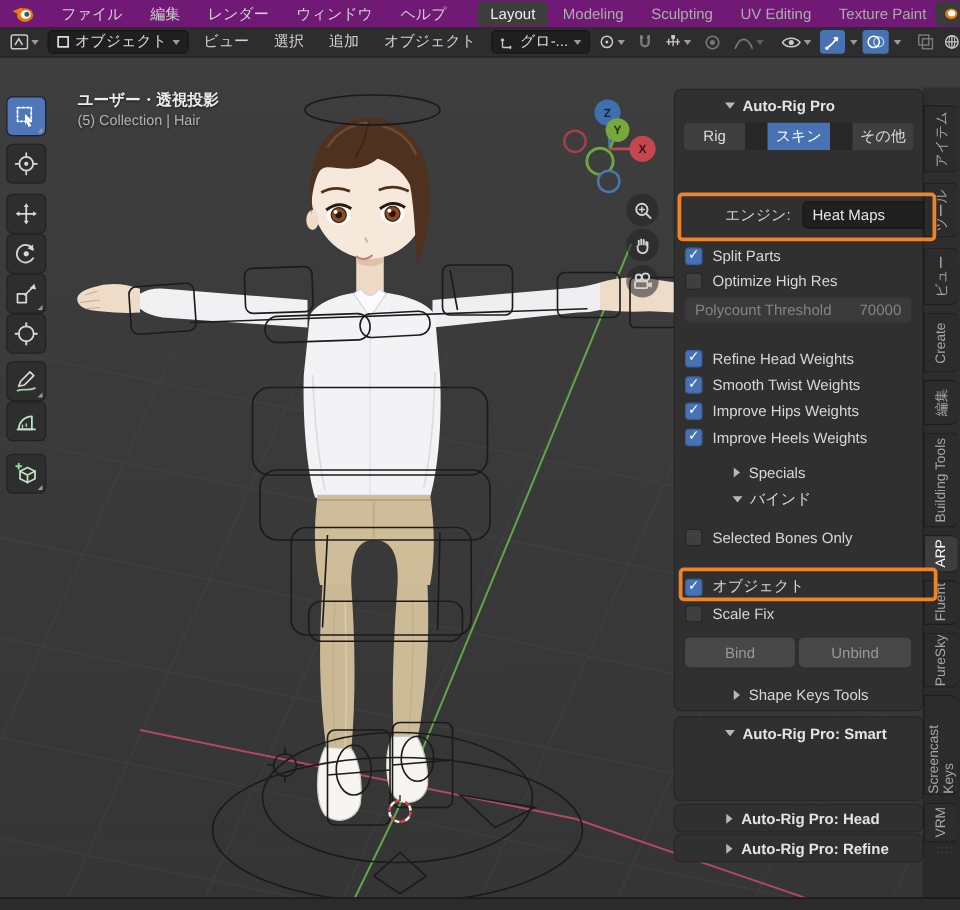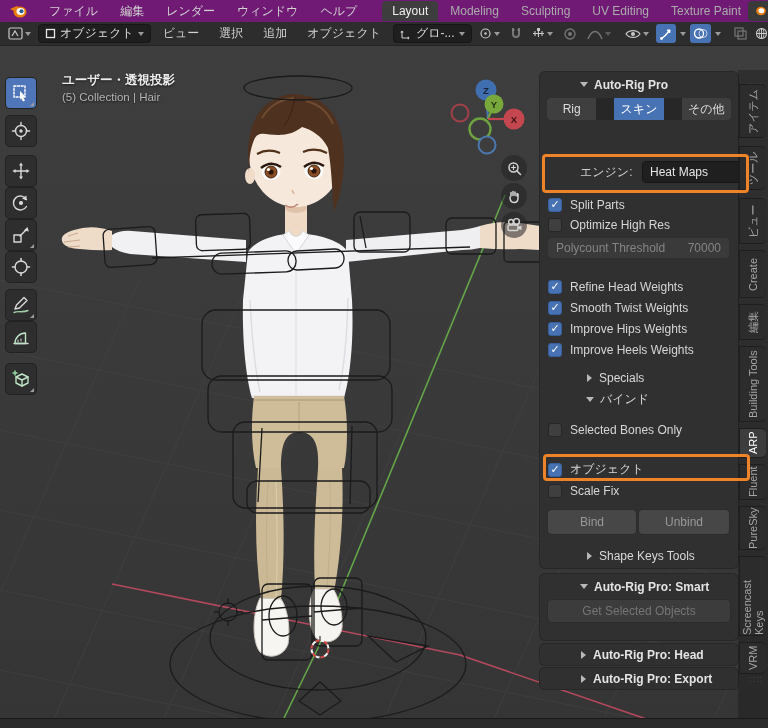--- a/index.html
+++ b/index.html
@@ -590,37 +590,34 @@
         <span>Shape Keys Tools</span>
       </div>
     </div>
 
     <div class="blk blkB">
       <div class="prow" style="top:4px">
         <span class="chev-d"></span>
         <span class="phead">Auto-Rig Pro: Smart</span>
         <span class="dots">::::</span>
       </div>
-      <div class="gsobtn">
-        <span>Get Selected Objects</span>
-      </div>
     </div>
 
     <div class="blk blkC">
       <div class="prow" style="top:2px">
         <span class="chev-r"></span>
         <span class="phead">Auto-Rig Pro: Head</span>
         <span class="dots">::::</span>
       </div>
     </div>
 
     <div class="blk blkD">
       <div class="prow" style="top:2px">
         <span class="chev-r"></span>
-        <span class="phead">Auto-Rig Pro: Export</span>
+        <span class="phead">Auto-Rig Pro: Refine</span>
         <span class="dots">::::</span>
       </div>
     </div>
   </div>
 
   <div class="vtabstrip">
     <div class="vtab" style="top:14px; height:54px;">アイテム</div>
     <div class="vtab" style="top:76px; height:44px;">ツール</div>
     <div class="vtab" style="top:128px; height:46px;">ビュー</div>
     <div class="vtab" style="top:180px; height:48px;">Create</div>

